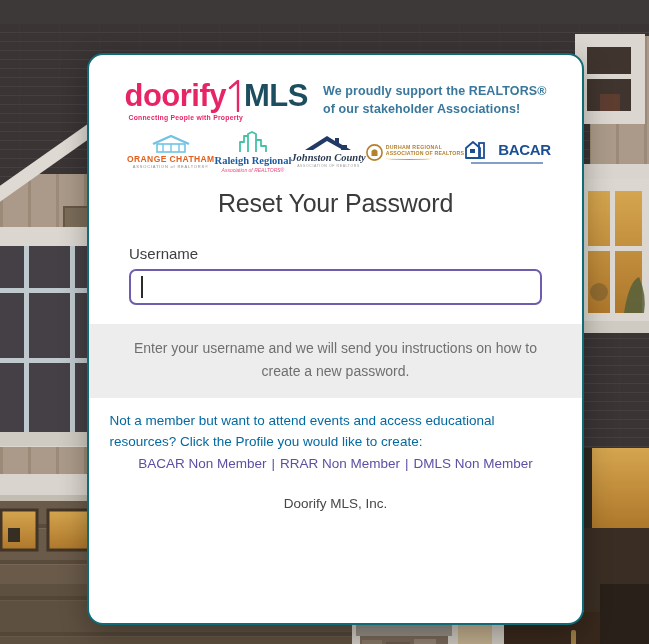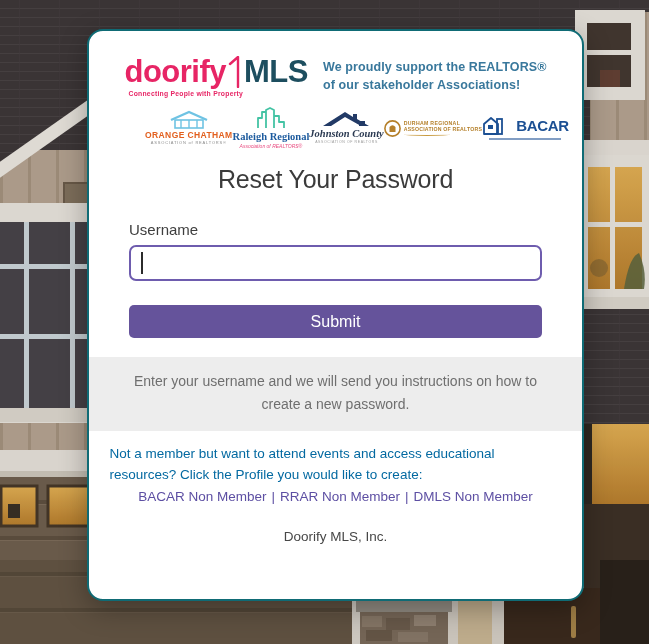--- a/index.html
+++ b/index.html
@@ -1,39 +1,39 @@
 <!DOCTYPE html>
 <html><head>
 <meta charset="utf-8">
 <style>
   * { margin:0; padding:0; box-sizing:border-box; }
   html,body { width:649px; height:644px; overflow:hidden; background:#3e3939; }
   body { font-family:"Liberation Sans", sans-serif; position:relative; }
-  .stage { position:absolute; inset:0; width:649px; height:478px; }
+  .stage { position:absolute; inset:0; width:649px; height:478px;margin-top:24px; }
   .bg { position:absolute; left:0; top:0; }
 
   .card {
     position:absolute; left:87px; top:29px; width:497px; height:572px;
     background:#ffffff; border:2px solid #0f6b75; border-radius:16px;
     box-shadow:0 8px 28px rgba(0,0,0,.30);
     overflow:hidden;
   }
 
   
   .logo-row { margin-top:25px; display:flex; justify-content:center; align-items:center; gap:15px; }
   .brand { display:flex; flex-direction:column; }
   .brand-main { display:flex; align-items:baseline; font-weight:bold; font-size:31px; letter-spacing:-0.5px; line-height:1; }
   .brand-doorify { color:#e72565; }
   .door-glyph { margin:0 3px 0 2px; align-self:center; }
   .brand-mls { color:#1d4e5f; }
   .brand-tagline { font-size:6.8px; font-weight:bold; color:#e72565; letter-spacing:.25px; margin-top:2px; padding-left:4px; }
   .support { font-size:12.5px; font-weight:bold; color:#39789c; line-height:1.4; letter-spacing:.1px; }
 
   
-  .assoc-row { margin-top:8px; height:46px; padding:0 56px; display:flex; justify-content:space-between; align-items:center; }
+  .assoc-row { margin-top:8px; height:46px; padding:0 38px; display:flex; justify-content:space-between; align-items:center; }
   .assoc { display:flex; flex-direction:column; align-items:center; line-height:1.1; }
   .assoc .nm { white-space:nowrap; }
   .assoc .sb { white-space:nowrap; }
   .a-oc .nm { font-size:8.5px; font-weight:bold; color:#e2601f; letter-spacing:.4px; margin-top:1px; }
   .a-oc .sb { font-size:4px; color:#8a8a8a; letter-spacing:.8px; margin-top:1px; }
   .a-rr .nm { font-family:"Liberation Serif", serif; font-size:10.5px; font-weight:bold; color:#1d5b9e; margin-top:1px; }
   .a-rr .sb { font-size:5px; font-style:italic; color:#e84a7f; margin-top:1px; }
   .a-jc .nm { font-family:"Liberation Serif", serif; font-style:italic; font-size:10.5px; font-weight:bold; color:#2b3a52; margin-top:1px; }
   .a-jc .sb { font-size:3.5px; color:#9a9a9a; letter-spacing:.6px; margin-top:1px; }
   .a-dr { flex-direction:row; align-items:center; gap:3px; }
@@ -240,21 +240,20 @@
 
     <div class="field">
       <label for="username">Username</label>
       <div class="input-wrap">
         <input id="username" type="text" value="" style="">
         <span class="caret"></span>
       </div>
     </div>
 
 
-    <button class="submit-btn">Submit</button>
 
     <div class="info-band">
       <p>Enter your username and we will send you instructions on how to create a new password.</p>
     </div>
 
     <p class="notmember">Not a member but want to attend events and access educational resources? Click the Profile you would like to create:</p>
 
     <div class="profile-links">
       <a href="#">BACAR Non Member</a><span class="sep">|</span><a href="#">RRAR Non Member</a><span class="sep">|</span><a href="#">DMLS Non Member</a>
     </div>

